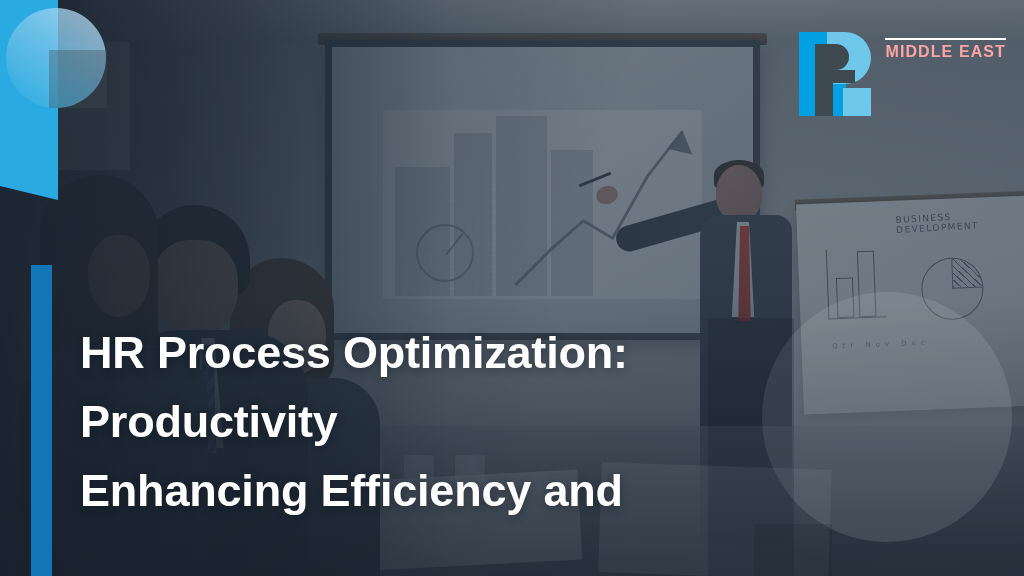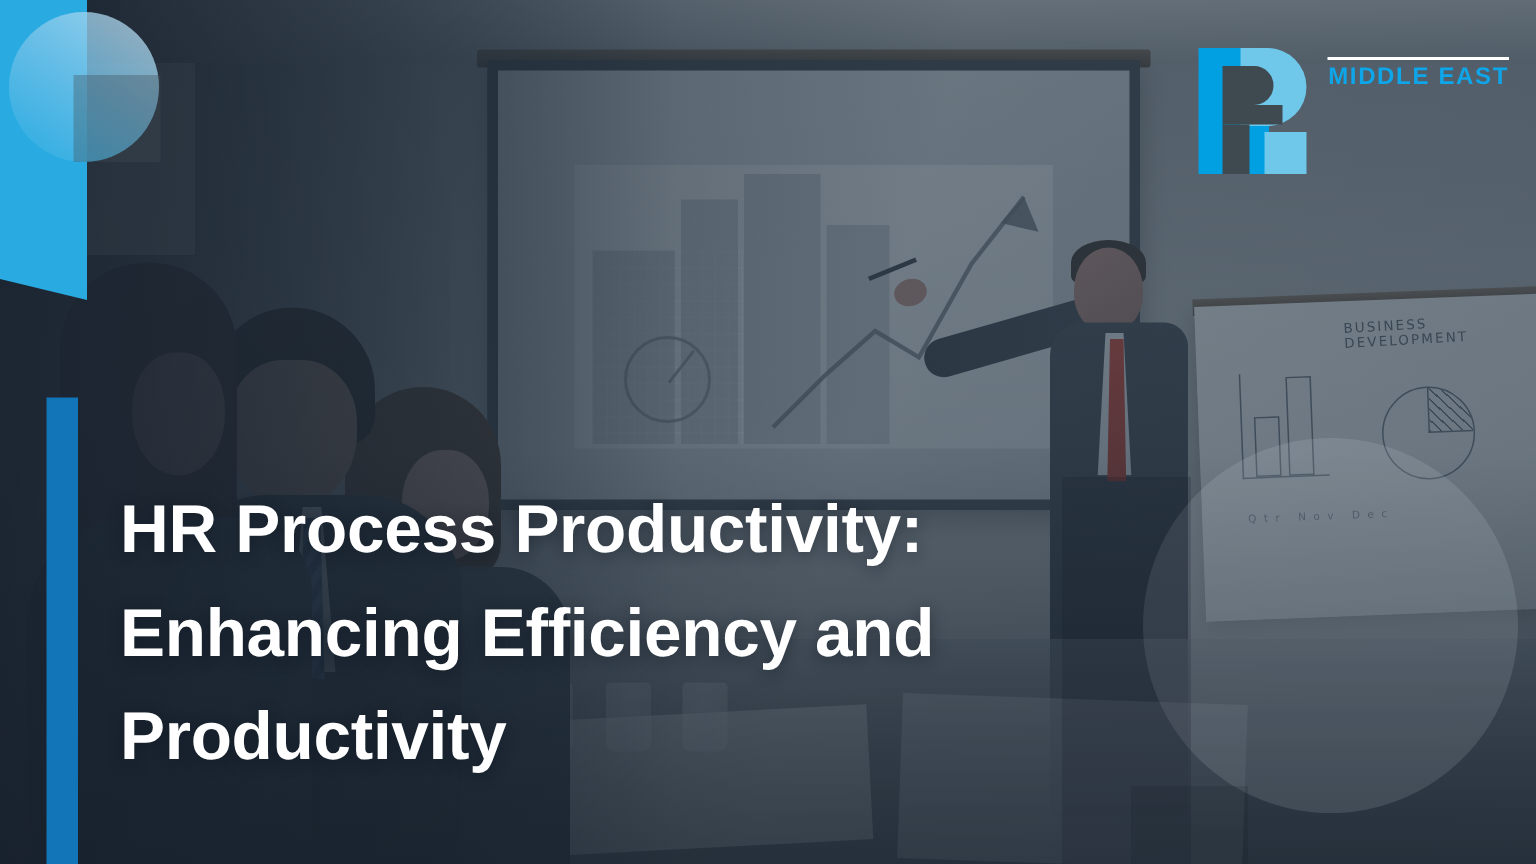--- a/index.html
+++ b/index.html
@@ -370,21 +370,21 @@
     position:relative;
     color:#ffffff; font-size:50px; font-weight:bold;
     letter-spacing:.5px; line-height:52px;
   }
   .logo-reg {
     position:absolute; top:-2px; right:-16px;
     font-size:15px; font-weight:normal; line-height:15px;
   }
   .logo-rule { height:2px; background:#ffffff; margin:4px 0 3px 0; }
   .logo-sub {
-    color:#0ea5e9; font-size:16px; font-weight:bold;
+    color:#fca5a5; font-size:16px; font-weight:bold;
     letter-spacing:1.1px; text-align:center;
   }
 </style>
 </head>
 <body>
 
 <div id="stage">
 
   <div class="photo">
     <div class="wall"></div>
@@ -465,23 +465,23 @@
   <div class="brand-p">
     <div class="bp-square"></div>
     <div class="bp-stem"></div>
     <div class="bp-circle"></div>
     <div class="bp-notch"></div>
   </div>
 
   <div class="accent-bar"></div>
 
   <h1 class="title">
-    <span class="ln">HR Process Productivity:</span>
+    <span class="ln">HR Process Optimization:</span>
+    <span class="ln">Productivity</span>
     <span class="ln">Enhancing Efficiency and</span>
-    <span class="ln">Productivity</span>
   </h1>
 
   <div class="logo">
     <div class="logo-mark">
       <div class="lm-block"></div>
       <div class="lm-bowl"></div>
       <div class="lm-cut-top"></div>
       <div class="lm-cut-mid"></div>
       <div class="lm-dotgap"></div>
       <div class="lm-dot"></div>

